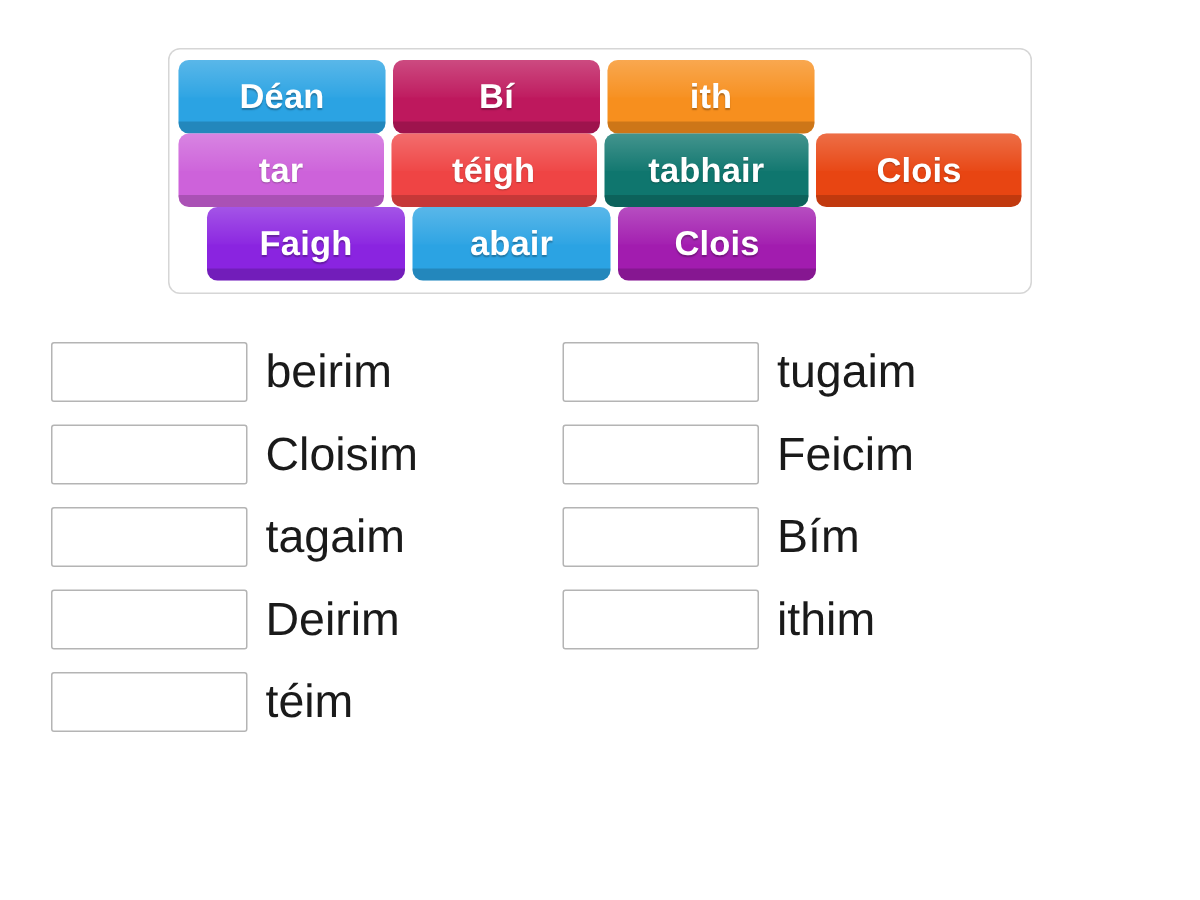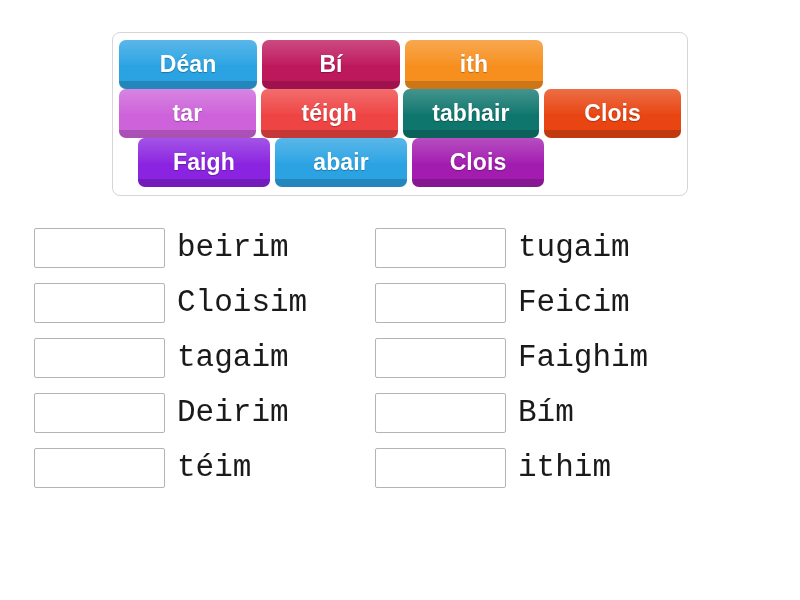--- a/index.html
+++ b/index.html
@@ -77,21 +77,20 @@
     cursor: default;
   }
   .tile.empty::before, .tile.empty::after { display: none; }
 
   
   #answer-area {
     position: absolute;
     left: 0;
     top: 227px;
     width: 716px;
-    font-family: Liberation Mono, monospace;
   }
   .answer-columns {
     display: flex;
     gap: 0px;
   }
   .answer-col {
     width: 380px;
   }
   .answer-col.left  { margin-left: 34px; }
   .answer-col.right { margin-left: 0px; }
@@ -199,24 +198,20 @@
       <div class="answer-row">
         <div class="drop-box"></div>
         <div class="answer-text">tugaim</div>
       </div>
       <div class="answer-row">
         <div class="drop-box"></div>
         <div class="answer-text">Feicim</div>
       </div>
       <div class="answer-row">
         <div class="drop-box"></div>
-        <div class="answer-text">Faighim</div>
-      </div>
-      <div class="answer-row">
-        <div class="drop-box"></div>
         <div class="answer-text">Bím</div>
       </div>
       <div class="answer-row">
         <div class="drop-box"></div>
         <div class="answer-text">ithim</div>
       </div>
       <div class="answer-row blank">
         <div class="drop-box"></div>
         <div class="answer-text"></div>
       </div>

